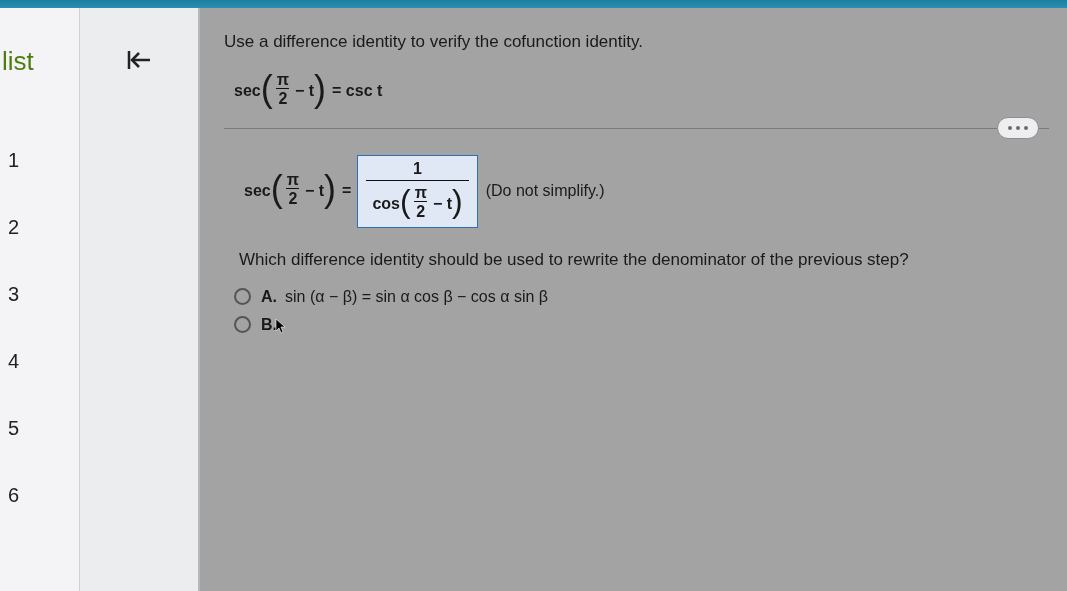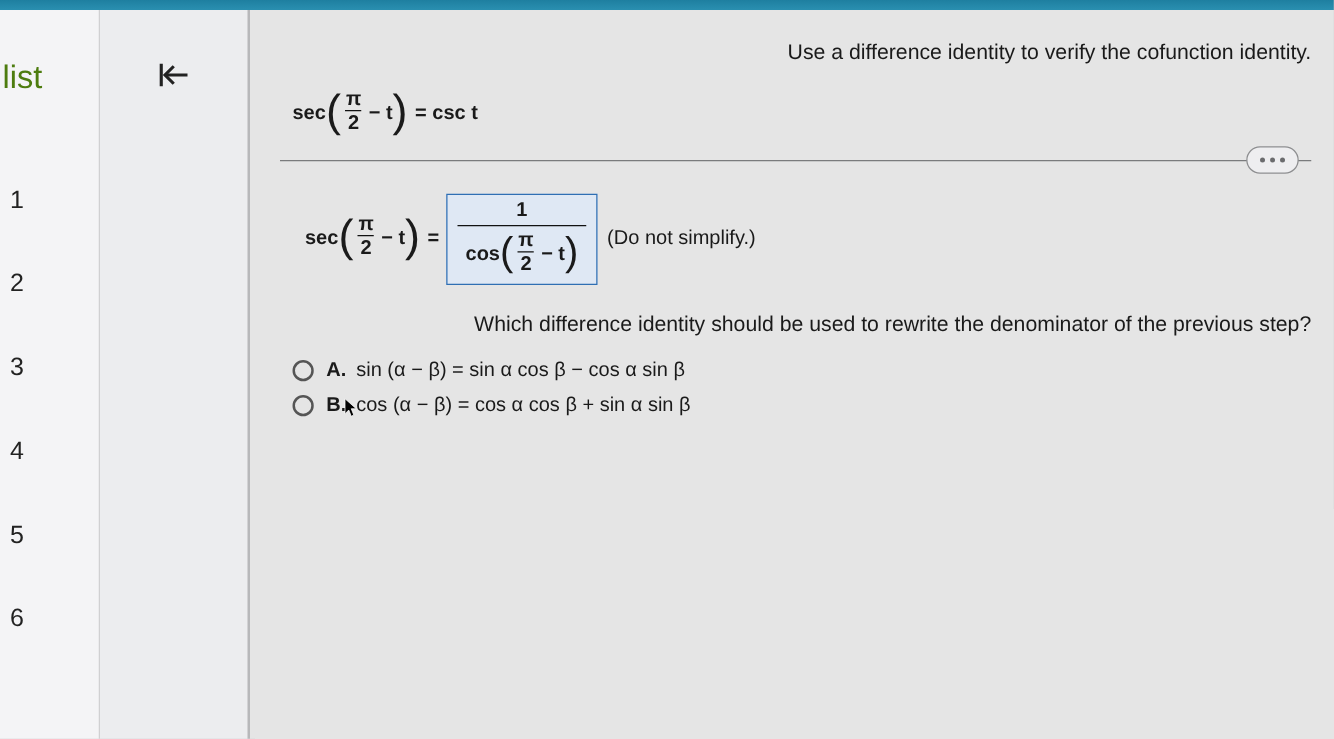--- a/index.html
+++ b/index.html
@@ -55,24 +55,23 @@
     display: flex;
     align-items: center;
     justify-content: center;
     color: #222;
     font-size: 22px;
     cursor: pointer;
   }
   .content {
     position: absolute;
     left: 200px; top: 8px; right: 0; bottom: 0;
-    background: #e5e5e5;
+    background: #a3a3a3;
     padding: 24px 18px 0 24px;
     color: #1a1a1a;
-    text-align: right;
   }
   .instr { font-size: 17px; margin-bottom: 20px; }
   .eq-row {
     display: flex;
     align-items: center;
     font-size: 16px;
     font-weight: bold;
     margin: 6px 0 18px 10px;
   }
   .frac {
@@ -268,16 +267,15 @@
   </div>
 
   <div class="option-row">
     <div class="radio"></div>
     <span class="opt-label" style="position:relative">
       <span>B.</span>
       <svg class="cursor-arrow" style="left:14px;top:2px" width="12" height="16" viewBox="0 0 12 16">
         <path d="M1 1 L1 13 L4 10 L6 15 L8 14 L6 9 L10 9 Z" fill="#000" stroke="#fff" stroke-width="0.6"></path>
       </svg>
     </span>
-    <span class="opt-text">cos (α − β) = cos α cos β + sin α sin β</span>
   </div>
 
 </div>
 
 </body></html>

